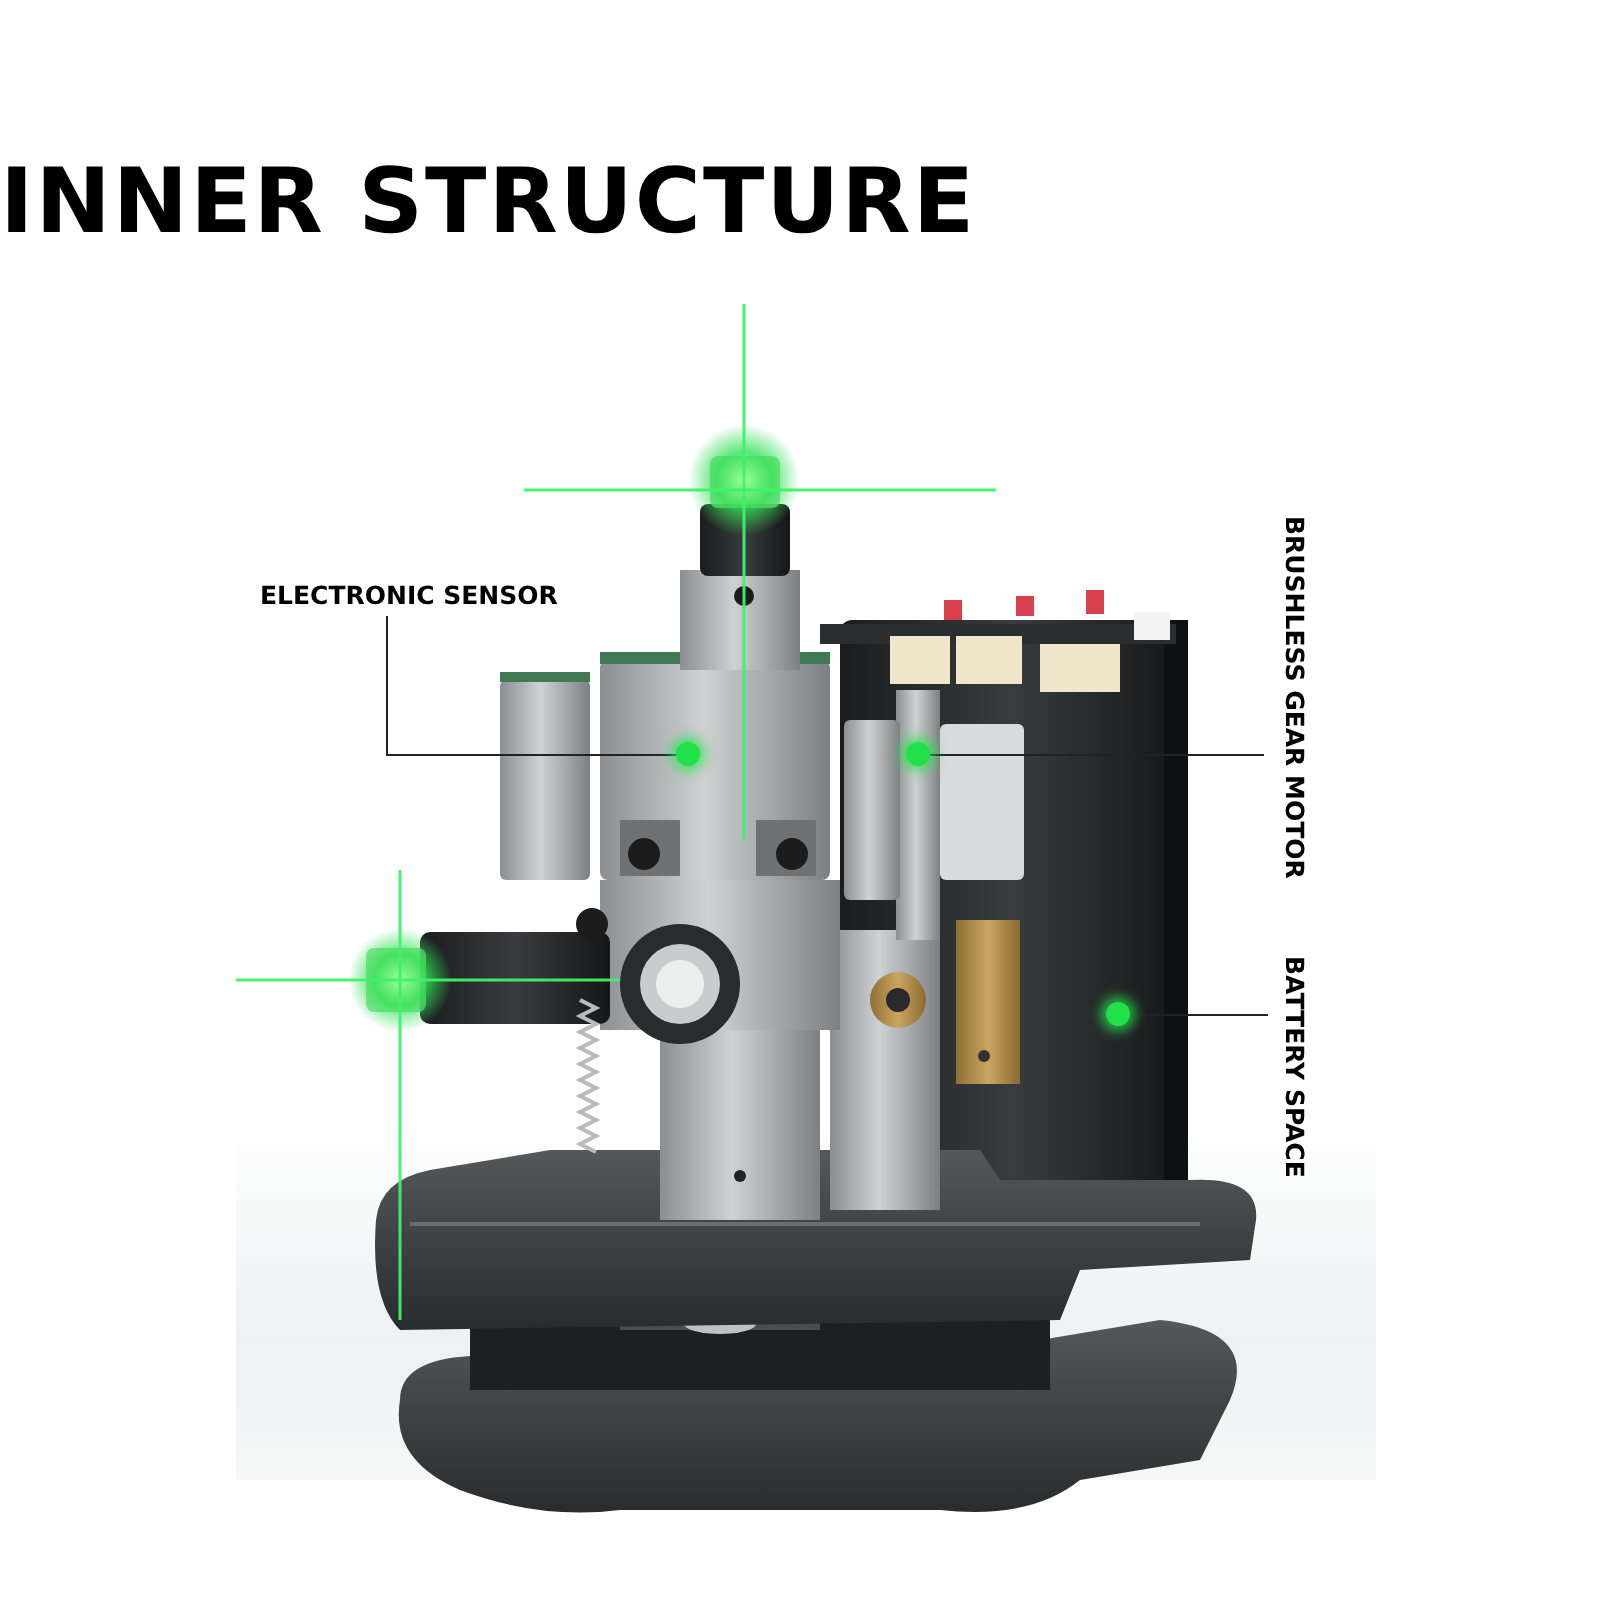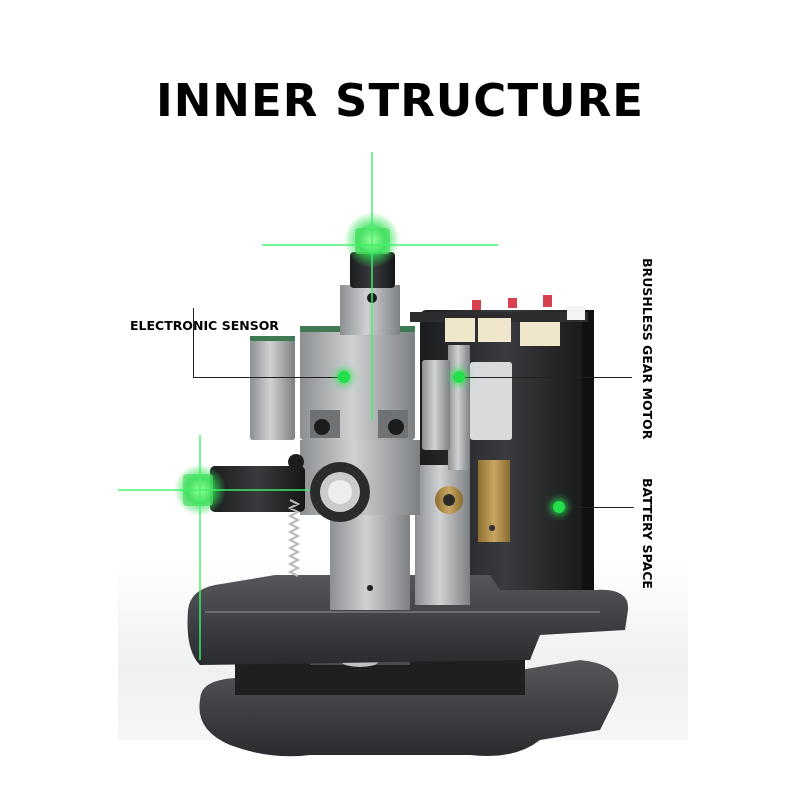--- a/index.html
+++ b/index.html
@@ -1,17 +1,17 @@
 <!DOCTYPE html>
 <html><head>
 <meta charset="utf-8">
 <style>
   html,body{margin:0;padding:0;background:#fff;}
   body{width:800px;height:800px;position:relative;overflow:hidden;font-family:"DejaVu Sans","Liberation Sans",sans-serif;}
-  .title{position:absolute;left:0;top:74px;width:800px;text-align:center;font-size:45px;font-weight:bold;color:#000;letter-spacing:1px;}
+  .title{position:absolute;left:0;top:74px;width:800px;text-align:left;font-size:45px;font-weight:bold;color:#000;letter-spacing:1px;}
   .label{position:absolute;font-weight:bold;font-size:12.5px;color:#000;white-space:nowrap;}
   .vlabel{position:absolute;font-weight:bold;font-size:12.5px;color:#000;white-space:nowrap;writing-mode:vertical-rl;}
   .floor{position:absolute;left:118px;top:560px;width:570px;height:180px;
     background:linear-gradient(180deg,rgba(255,255,255,0) 0%,#eef0f1 60%,#f6f7f7 100%);}
   svg.scene{position:absolute;left:0;top:0;}
   .leader{position:absolute;background:#222;}
   .dot{position:absolute;width:12px;height:12px;border-radius:50%;background:#22e04a;box-shadow:0 0 6px 3px rgba(40,230,80,.7);}
 </style>
 </head>
 <body>
@@ -126,21 +126,21 @@
   <path d="M290 500 l8 4 l-8 4 l8 4 l-8 4 l8 4 l-8 4 l8 4 l-8 4 l8 4 l-8 4 l8 4 l-8 4 l8 4 l-8 4 l8 4 l-8 4 l8 4 l-8 4 l8 4" stroke="#bbb" stroke-width="2" fill="none"></path>
 
   <g stroke="#3ef36a" stroke-width="1.5" opacity=".95">
     <line x1="372" y1="152" x2="372" y2="420"></line>
     <line x1="262" y1="245" x2="498" y2="245"></line>
     <line x1="118" y1="490" x2="310" y2="490"></line>
     <line x1="200" y1="435" x2="200" y2="660"></line>
   </g>
 </svg>
 
-<div class="label" style="left:130px;top:290px;margin-top:28px;">ELECTRONIC SENSOR</div>
+<div class="label" style="left:130px;top:290px;">ELECTRONIC SENSOR</div>
 <div class="leader" style="left:193px;top:308px;width:1px;height:70px;"></div>
 <div class="leader" style="left:193px;top:377px;width:150px;height:1px;"></div>
 <div class="dot" style="left:338px;top:371px;"></div>
 
 <div class="vlabel" style="left:640px;top:258px;">BRUSHLESS GEAR MOTOR</div>
 <div class="leader" style="left:462px;top:377px;width:170px;height:1px;"></div>
 <div class="dot" style="left:453px;top:371px;"></div>
 
 <div class="vlabel" style="left:640px;top:478px;">BATTERY SPACE</div>
 <div class="leader" style="left:562px;top:507px;width:72px;height:1px;"></div>

